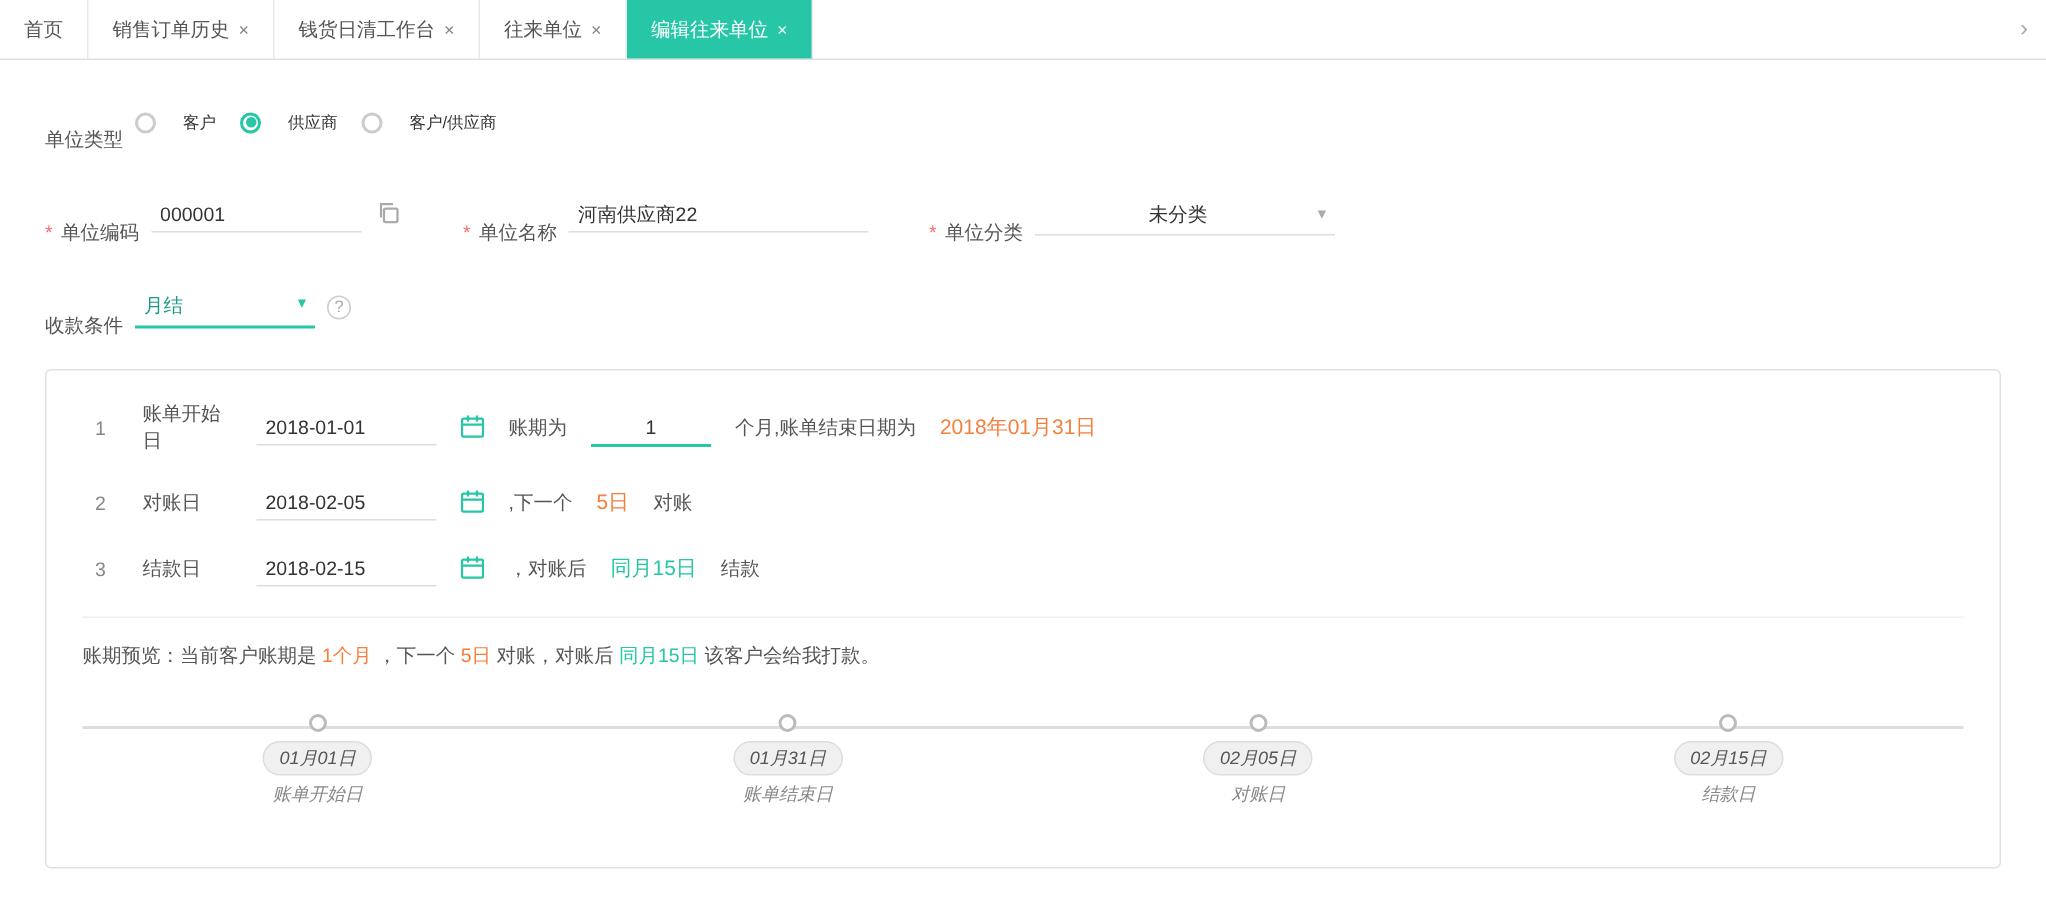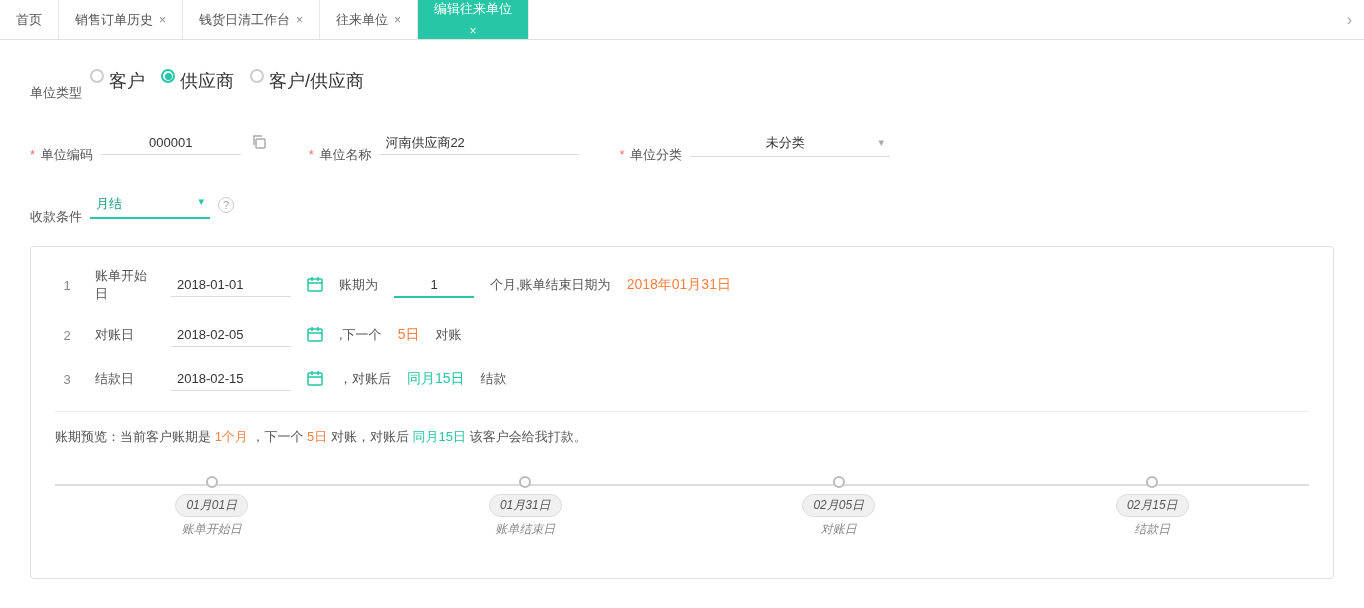--- a/index.html
+++ b/index.html
@@ -22,21 +22,20 @@
       font-size: 13px;
       color: #555;
       cursor: pointer;
       border-right: 1px solid #e8e8e8;
       gap: 6px;
       white-space: nowrap;
     }
     .tab.active {
       background: #26c6a6;
       color: #fff;
-      flex-direction: column;
     }
     .tab .close-btn {
       font-size: 12px;
       color: inherit;
       opacity: 0.7;
       cursor: pointer;
     }
     .tab.active .close-btn { color: #fff; opacity: 0.9; }
     .tab-more {
       margin-left: auto;
@@ -83,24 +82,24 @@
     }
 
     
     .radio-group {
       display: flex;
       align-items: center;
       gap: 16px;
     }
     .radio-item {
       display: flex;
-      align-items: flex-start;
-      gap: 5px;
-      cursor: pointer;
-      font-size: 18px;
+      align-items: flex-end;
+      gap: 18px;
+      cursor: pointer;
+      font-size: 11px;
     }
     .radio-circle {
       width: 14px; height: 14px;
       border-radius: 50%;
       border: 2px solid #ccc;
       display: flex; align-items: center; justify-content: center;
     }
     .radio-circle.checked {
       border-color: #26c6a6;
     }
@@ -323,21 +322,21 @@
       </div>
     </div>
   </div>
 
   <div class="form-row">
     <div class="form-field">
       <span class="form-label">
         <span class="required-star">*</span>
         <span>单位编码</span>
       </span>
-      <input class="form-input" type="text" style="width: 140px; text-align: center;" value="000001">
+      <input class="form-input" type="text" style="width: 140px;" value="000001">
       <span class="icon-btn" title="复制">
         <svg width="16" height="16" viewBox="0 0 16 16" fill="none" xmlns="http://www.w3.org/2000/svg">
           <rect x="5" y="5" width="9" height="9" rx="1" stroke="#aaa" stroke-width="1.5" fill="none"></rect>
           <path d="M3 11V2h8" stroke="#aaa" stroke-width="1.5" fill="none"></path>
         </svg>
       </span>
     </div>
     <div class="form-field">
       <span class="form-label">
         <span class="required-star">*</span>

